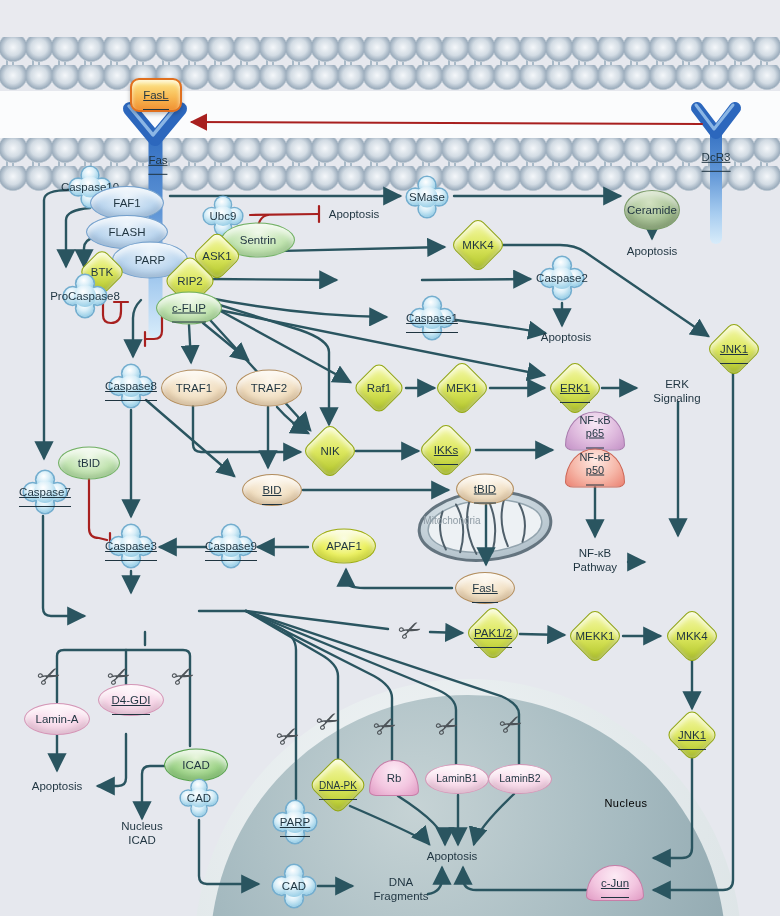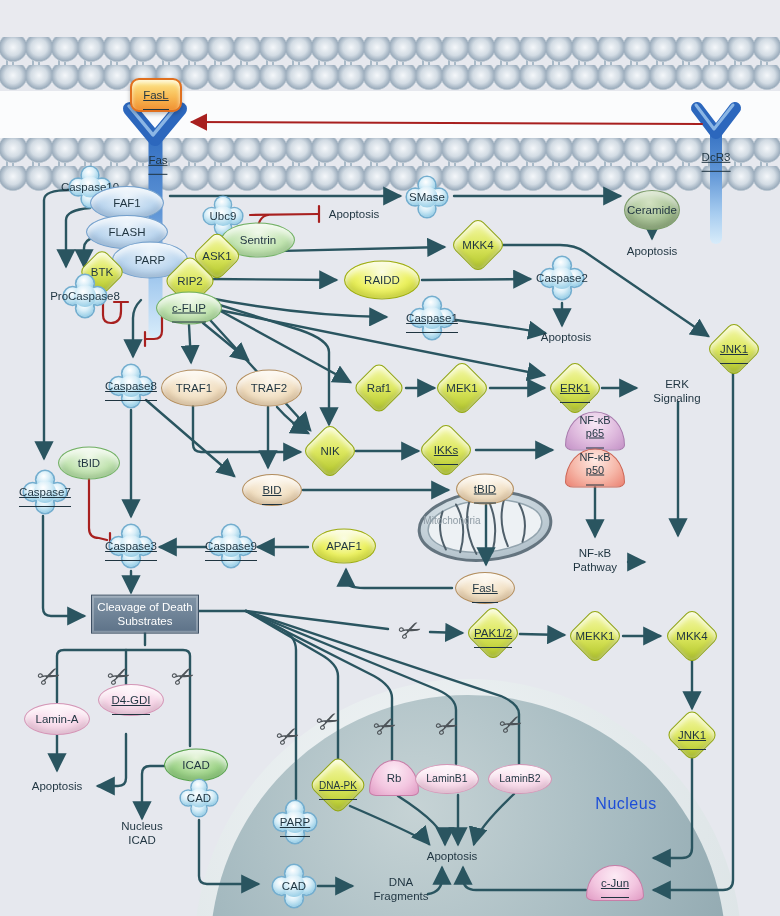--- a/index.html
+++ b/index.html
@@ -285,24 +285,20 @@
   <div class="node" style="left:652px;top:210px">
     <div class="cera" style="width:54px;height:38px"></div>
     <span class="lbl">Ceramide</span>
   </div>
   <div class="txt nowrap" style="left:354px;top:214px">Apoptosis</div>
   <div class="txt nowrap" style="left:652px;top:251px">Apoptosis</div>
   <div class="node" style="left:478px;top:245px">
     <div class="dsh" style="width:38px;height:38px"></div>
     <span class="lbl">MKK4</span>
   </div>
-  <div class="node" style="left:382px;top:280px">
-    <div class="ell yellow" style="width:74px;height:37px"></div>
-    <span class="lbl">RAIDD</span>
-  </div>
   <div class="node" style="left:562px;top:278px">
     <svg width="46" height="46" viewBox="0 0 52 52">
         <use href="#cloverSym"></use>
       </svg>
     <span class="lbl">Caspase2</span>
   </div>
   <div class="node" style="left:432px;top:318px">
     <svg width="46" height="46" viewBox="0 0 52 52">
         <use href="#cloverSym"></use>
       </svg>
@@ -398,21 +394,20 @@
       </svg>
     <span class="lbl"><span class="u">Caspase9</span></span>
   </div>
   <div class="node" style="left:131px;top:546px">
     <svg width="46" height="46" viewBox="0 0 52 52">
         <use href="#cloverSym"></use>
       </svg>
     <span class="lbl"><span class="u">Caspase3</span></span>
   </div>
 
-  <div class="cbox" style="left:145px;top:614px">Cleavage of Death Substrates</div>
   <div class="txt" style="left:595px;top:560px;width:64px">NF-κB Pathway</div>
 
   <div class="node" style="left:493px;top:633px">
     <div class="dsh" style="width:38px;height:38px"></div>
     <span class="lbl"><span class="u">PAK1/2</span></span>
   </div>
   <div class="node" style="left:595px;top:636px">
     <div class="dsh" style="width:38px;height:38px"></div>
     <span class="lbl">MEKK1</span>
   </div>
@@ -453,29 +448,29 @@
     <span class="lbl"><span class="u">PARP</span></span>
   </div>
   <div class="node" style="left:338px;top:785px">
     <div class="dsh" style="width:40px;height:40px"></div>
     <span class="lbl xs"><span class="u">DNA-PK</span></span>
   </div>
   <div class="node" style="left:394px;top:778px">
     <div class="dm pinky" style="width:48px;height:34px"></div>
     <span class="lbl">Rb</span>
   </div>
-  <div class="node" style="left:447px;top:779px">
+  <div class="node" style="left:457px;top:779px">
     <div class="ell pinkl" style="width:62px;height:28px"></div>
     <span class="lbl sm">LaminB1</span>
   </div>
   <div class="node" style="left:520px;top:779px">
     <div class="ell pinkl" style="width:62px;height:28px"></div>
     <span class="lbl sm">LaminB2</span>
   </div>
-  <div class="txt nowrap" style="left:626px;top:804px;color:#1d4ed8;font-size:16px;letter-spacing:.5px">Nucleus</div>
+  <div class="txt nowrap" style="left:626px;top:804px;color:#000000;font-size:11px;letter-spacing:.5px">Nucleus</div>
   <div class="txt nowrap" style="left:452px;top:856px">Apoptosis</div>
   <div class="node" style="left:294px;top:886px">
     <svg width="46" height="46" viewBox="0 0 52 52">
         <use href="#cloverSym"></use>
       </svg>
     <span class="lbl">CAD</span>
   </div>
   <div class="txt" style="left:401px;top:889px;width:72px">DNA Fragments</div>
   <div class="node" style="left:615px;top:883px">
     <div class="dm pinky" style="width:56px;height:34px"></div>

